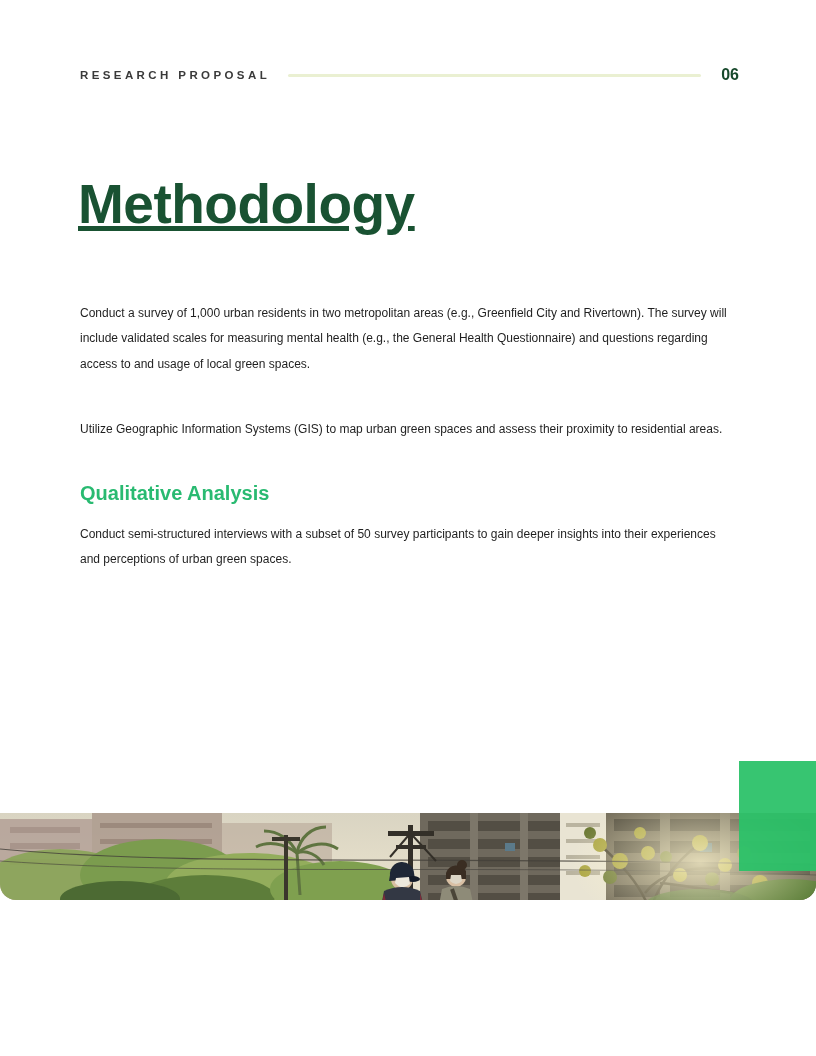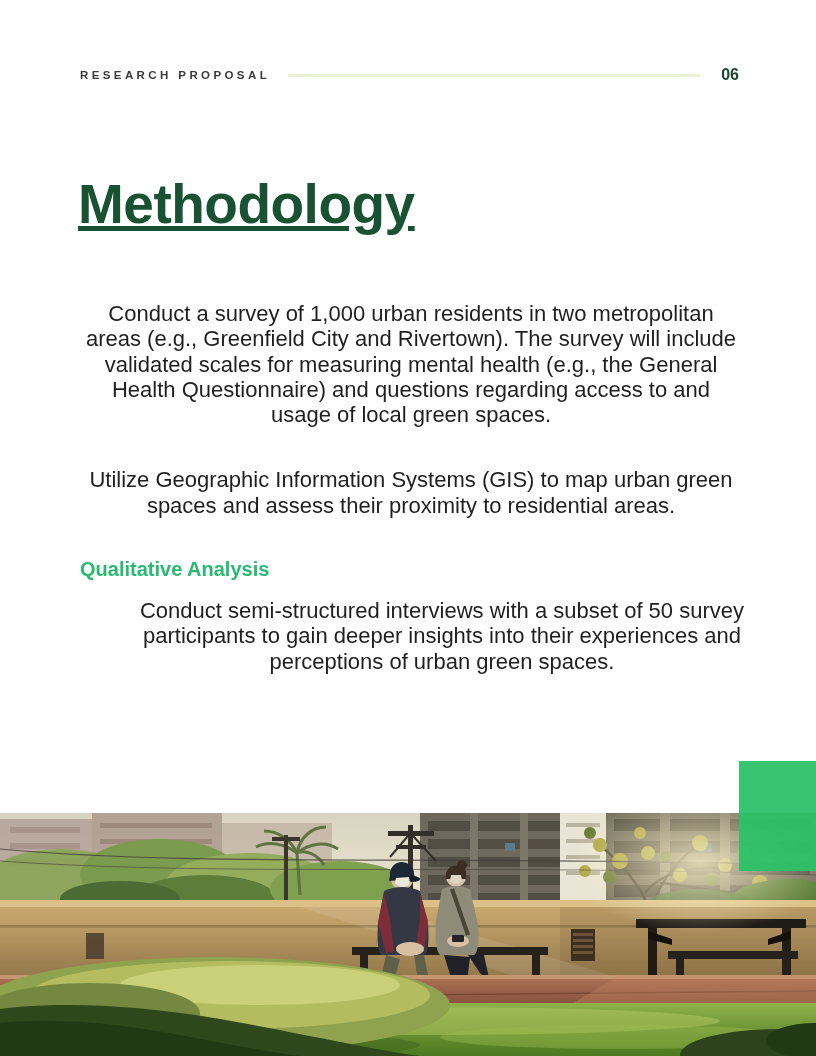--- a/index.html
+++ b/index.html
@@ -1,30 +1,30 @@
 <!DOCTYPE html>
 <html><head>
 <meta charset="utf-8">
 <style>
   html,body{margin:0;padding:0;background:#ffffff;}
-  .page{position:relative;width:816px;height:1056px;background:#ffffff;overflow:hidden;
-        font-family:"Liberation Sans",sans-serif;}
+  .page{position:relative;width:816px;height:900px;background:#ffffff;overflow:hidden;
+        font-family:"Liberation Sans",sans-serif;border-radius:16px;}
   
   .header{position:absolute;left:80px;right:77px;top:66px;display:flex;align-items:center;}
   .kicker{font-size:11.5px;font-weight:700;letter-spacing:3.4px;color:#3a3a3a;white-space:nowrap;}
   .rule{flex:1;height:3px;background:#eaf0d2;margin:1px 20px 0 18px;border-radius:2px;}
   .pagenum{font-size:16px;font-weight:700;color:#17492c;}
   
   .title{position:absolute;left:78px;top:174px;margin:0;font-size:55px;font-weight:700;
          color:#195232;letter-spacing:-0.5px;line-height:1.12;text-decoration:underline;}
   
   .content{position:absolute;left:80px;top:301px;width:662px;}
   .sec-heading{font-size:20px;font-weight:700;color:#29ba71;margin:0 0 17px;line-height:23px;}
-  .sec-body{font-size:22px;line-height:25.3px;color:#1f1f1f;margin:0 0 40px;text-align:center;}
-  .sec-body.narrow{width:636px;margin-left:44px;}
+  .sec-body{font-size:12px;line-height:25.3px;color:#1f1f1f;margin:0 0 40px;}
+  .sec-body.narrow{width:636px;}
   
   .photo{position:absolute;left:0;top:813px;width:816px;height:243px;overflow:hidden;}
   .photo svg{display:block;}
   
   .green-square{position:absolute;left:739px;top:761px;width:77px;height:110px;
                 background:#2ac168;opacity:0.94;}
 </style>
 </head>
 <body>
 

